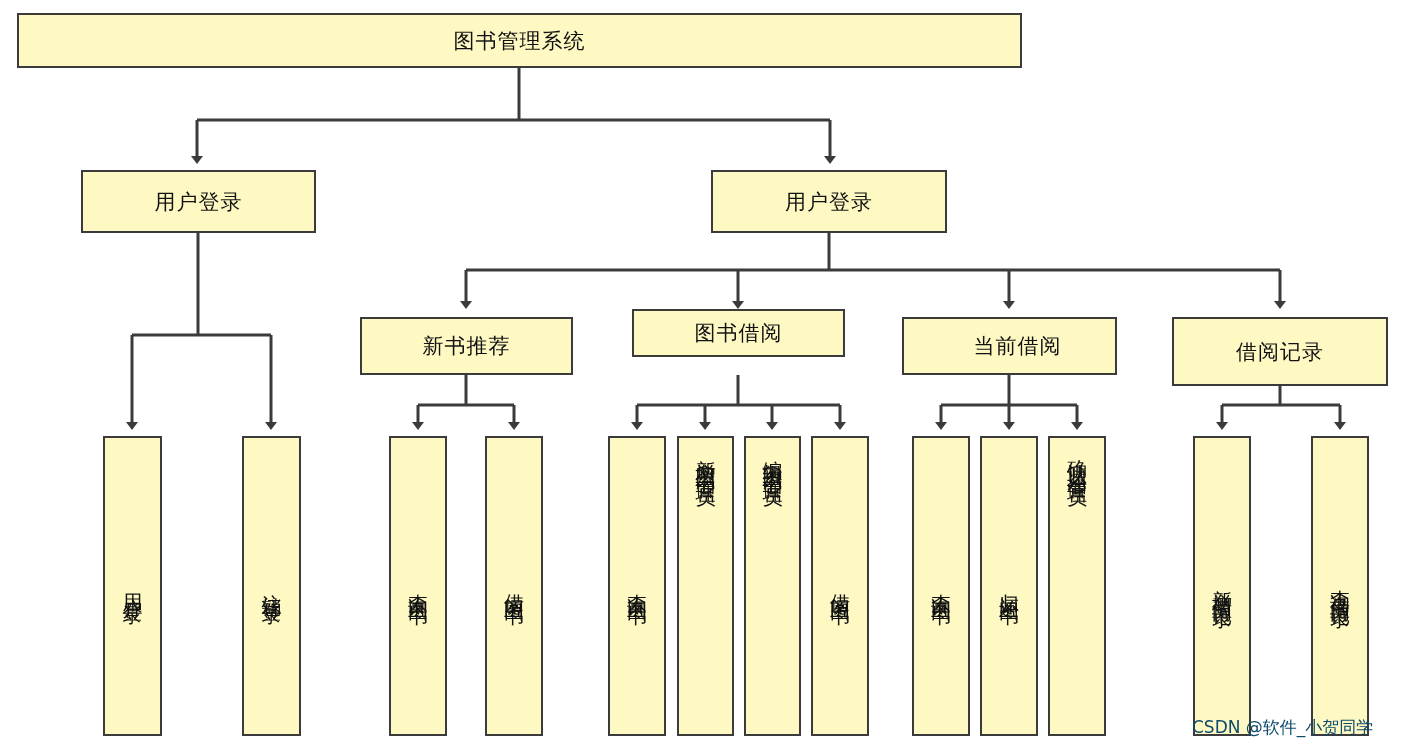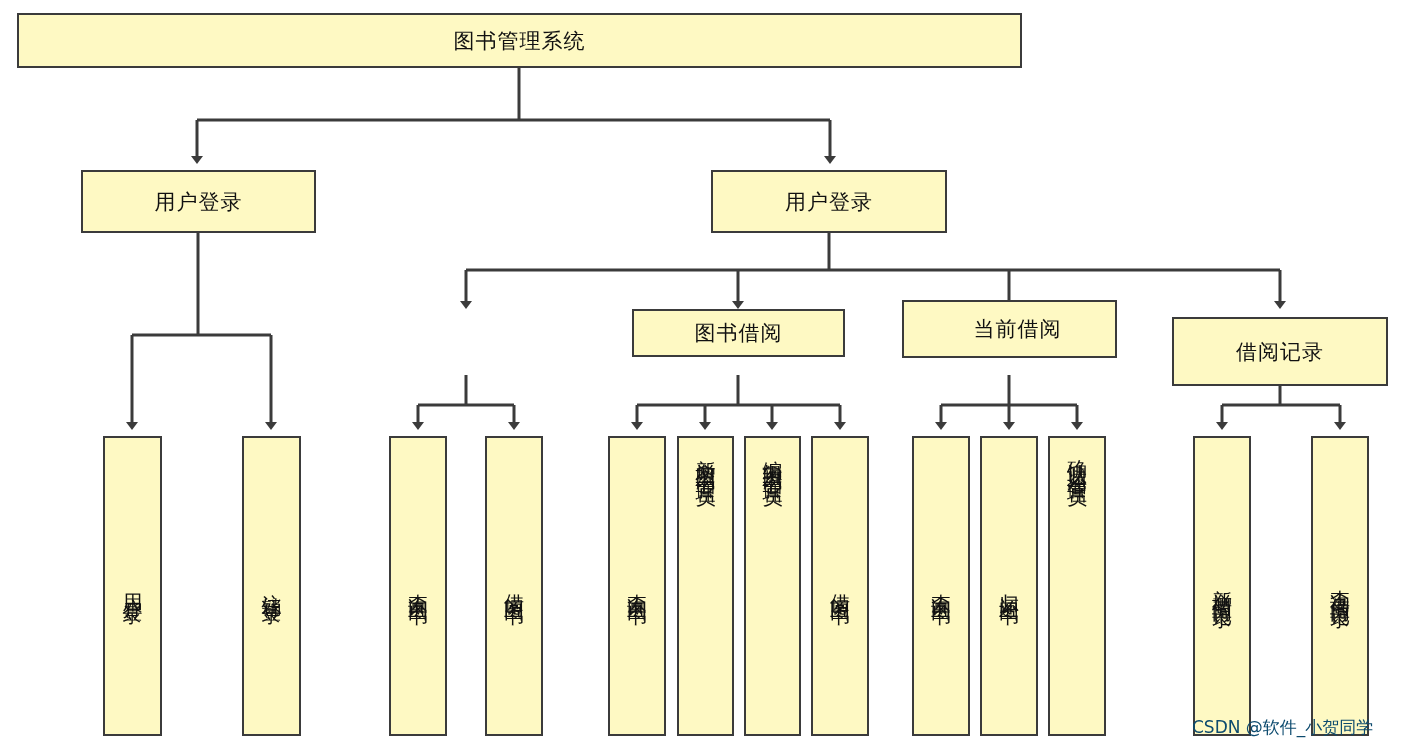--- a/index.html
+++ b/index.html
@@ -127,24 +127,27 @@
     <span class="node-label">图书管理系统</span>
   </div>
 
   <div class="node lvl2" style="left:81px; top:170px; width:235px; height:63px;">
     <span class="node-label">用户登录</span>
   </div>
   <div class="node lvl2" style="left:711px; top:170px; width:236px; height:63px;">
     <span class="node-label">用户登录</span>
   </div>
 
+  <div class="node lvl3" style="left:360px; top:317px; width:213px; height:58px;">
+    <span class="node-label">新书推荐</span>
+  </div>
   <div class="node lvl3" style="left:632px; top:309px; width:213px; height:48px;">
     <span class="node-label">图书借阅</span>
   </div>
-  <div class="node lvl3" style="left:902px; top:300px; width:215px; height:58px;padding-left:16px;">
+  <div class="node lvl3" style="left:902px; top:317px; width:215px; height:58px;padding-left:16px;">
     <span class="node-label">当前借阅</span>
   </div>
   <div class="node lvl3" style="left:1172px; top:317px; width:216px; height:69px;">
     <span class="node-label">借阅记录</span>
   </div>
 
   <div class="node leaf centered" style="left:103px; top:436px; width:59px; height:300px;">
     <span class="node-label">用户登录</span>
   </div>
   <div class="node leaf centered" style="left:242px; top:436px; width:59px; height:300px;">

